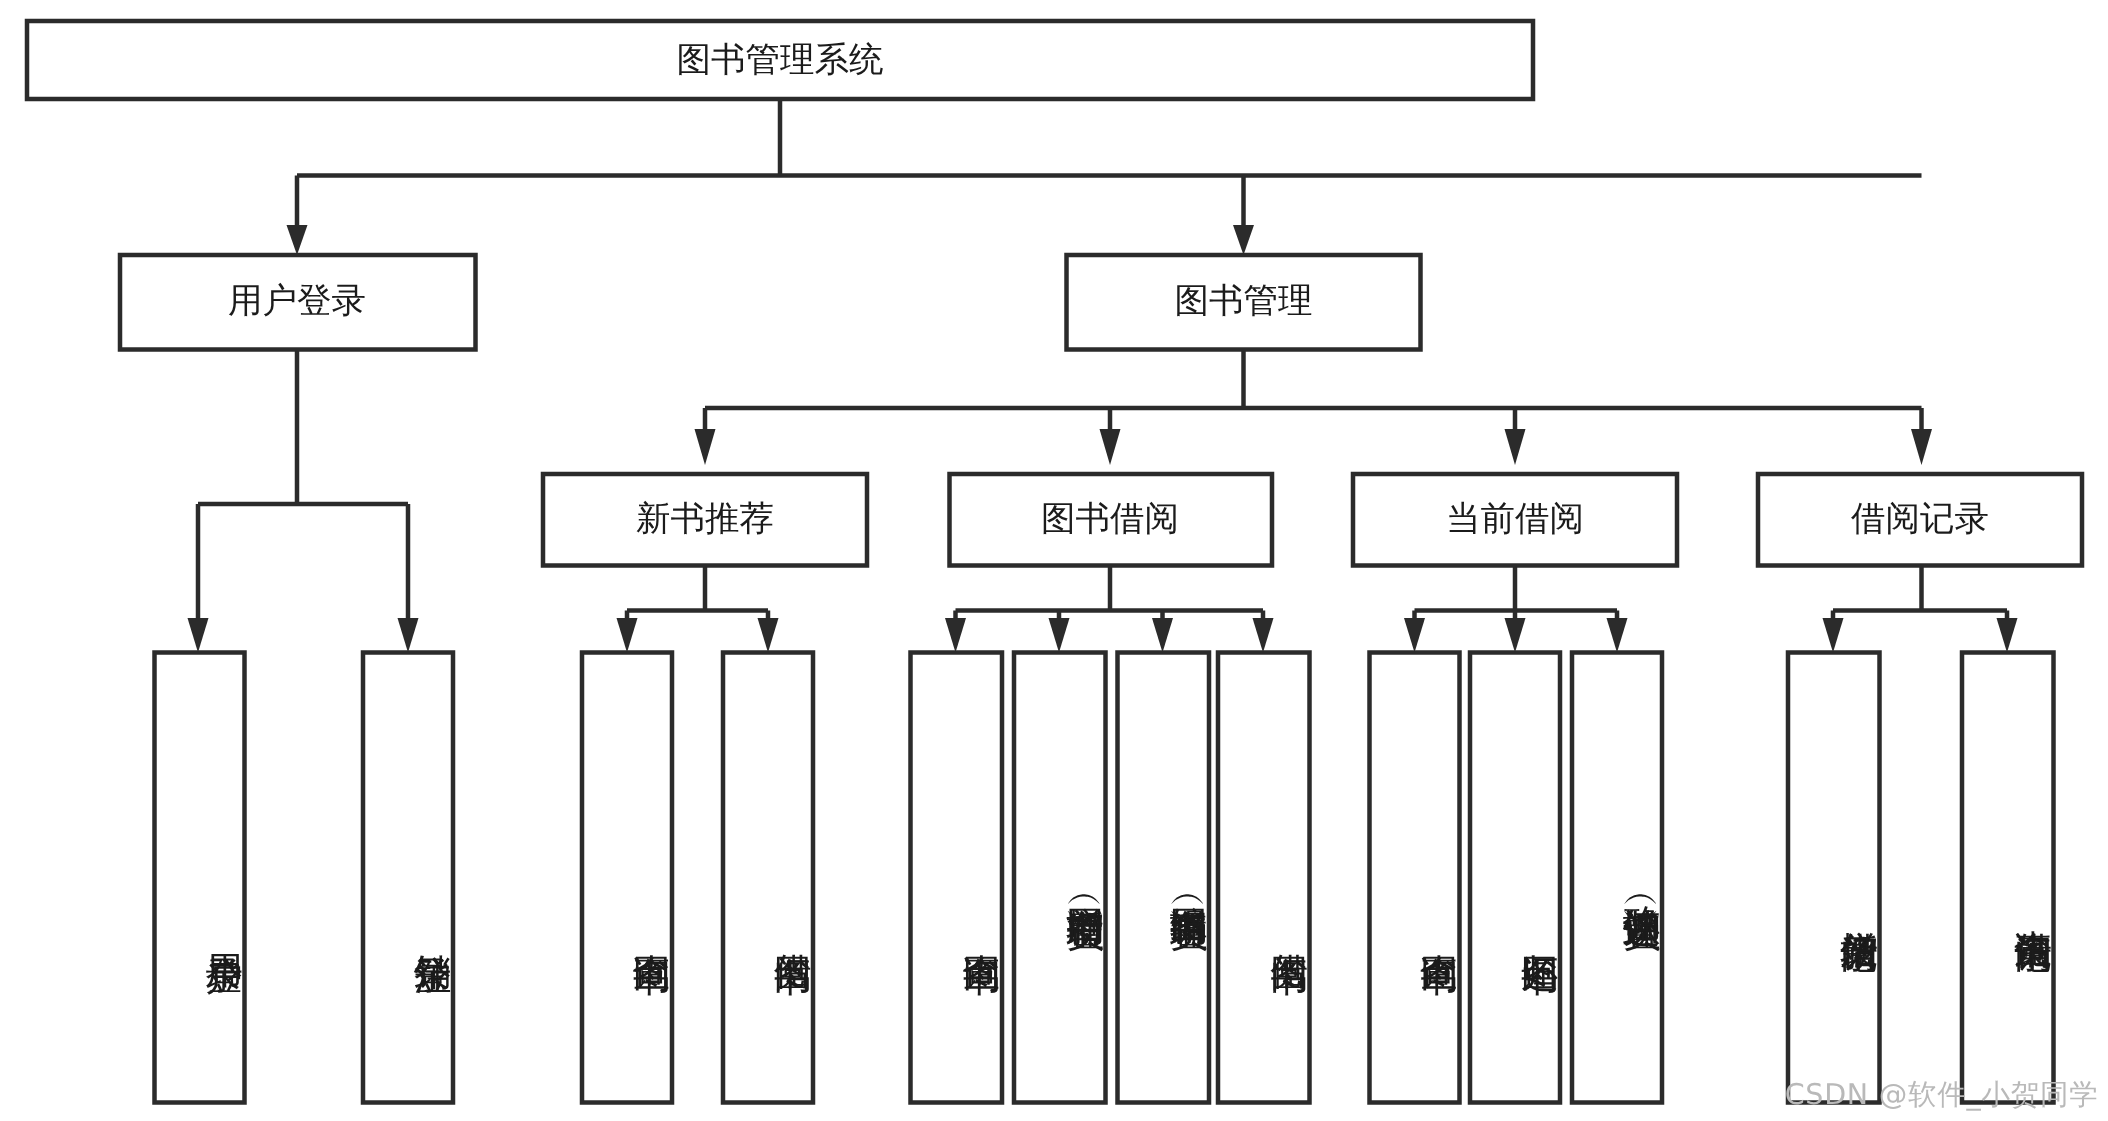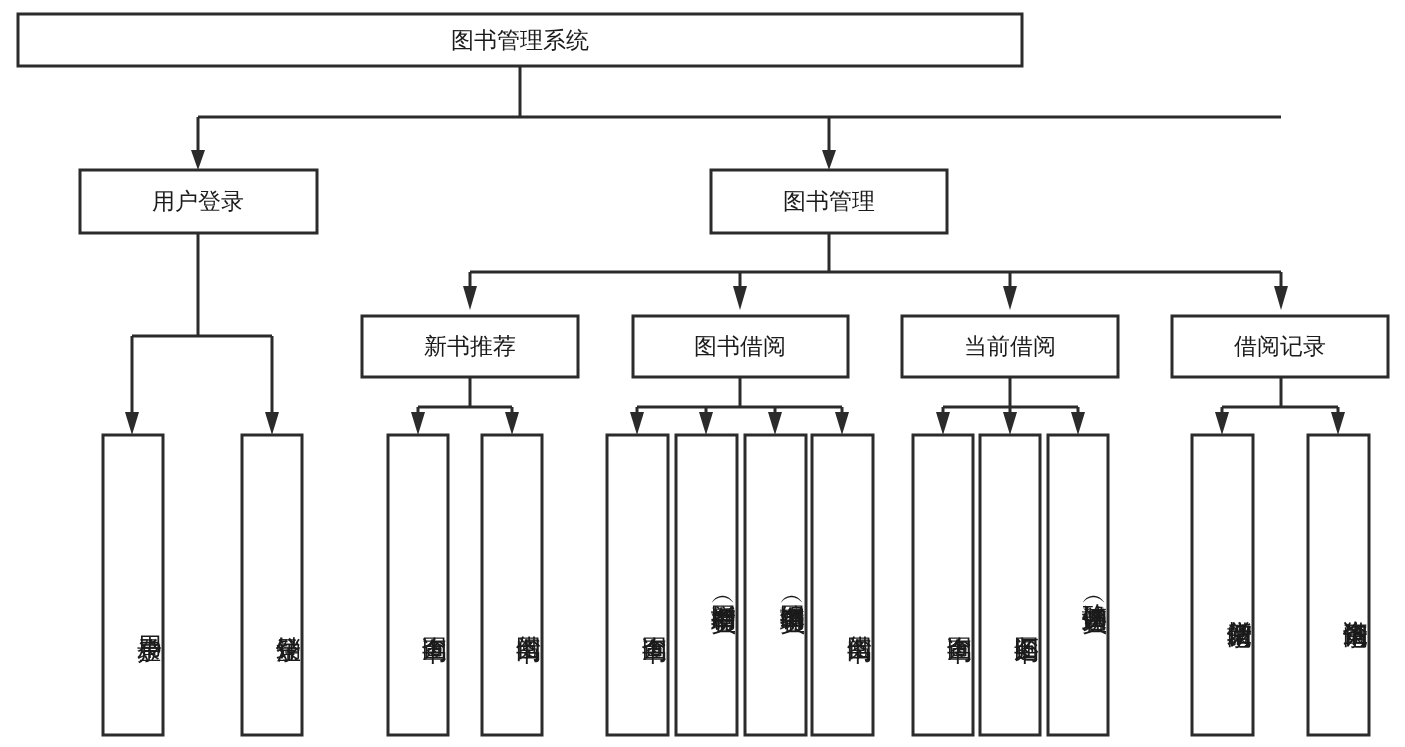--- a/index.html
+++ b/index.html
@@ -228,14 +228,15 @@
   <div class="node-label-v" style="left:745px; top:442px; width:61px; height:293px;">编辑图书（管理员）</div>
   <div class="node-label-v" style="left:812px; top:500px; width:61px; height:235px;">借阅图书</div>
 
   <div class="node-label-v" style="left:913px; top:500px; width:60px; height:235px;">查询图书</div>
   <div class="node-label-v" style="left:980px; top:500px; width:60px; height:235px;">归还图书</div>
   <div class="node-label-v" style="left:1048px; top:442px; width:60px; height:293px;">确认归还（管理员）</div>
 
   <div class="node-label-v" style="left:1192px; top:470px; width:61px; height:265px;">新增借阅记录</div>
   <div class="node-label-v" style="left:1308px; top:470px; width:61px; height:265px;">查询借阅记录</div>
 
+  <div class="watermark">CSDN @软件_小贺同学</div>
 
 </div>
 
 </body></html>

